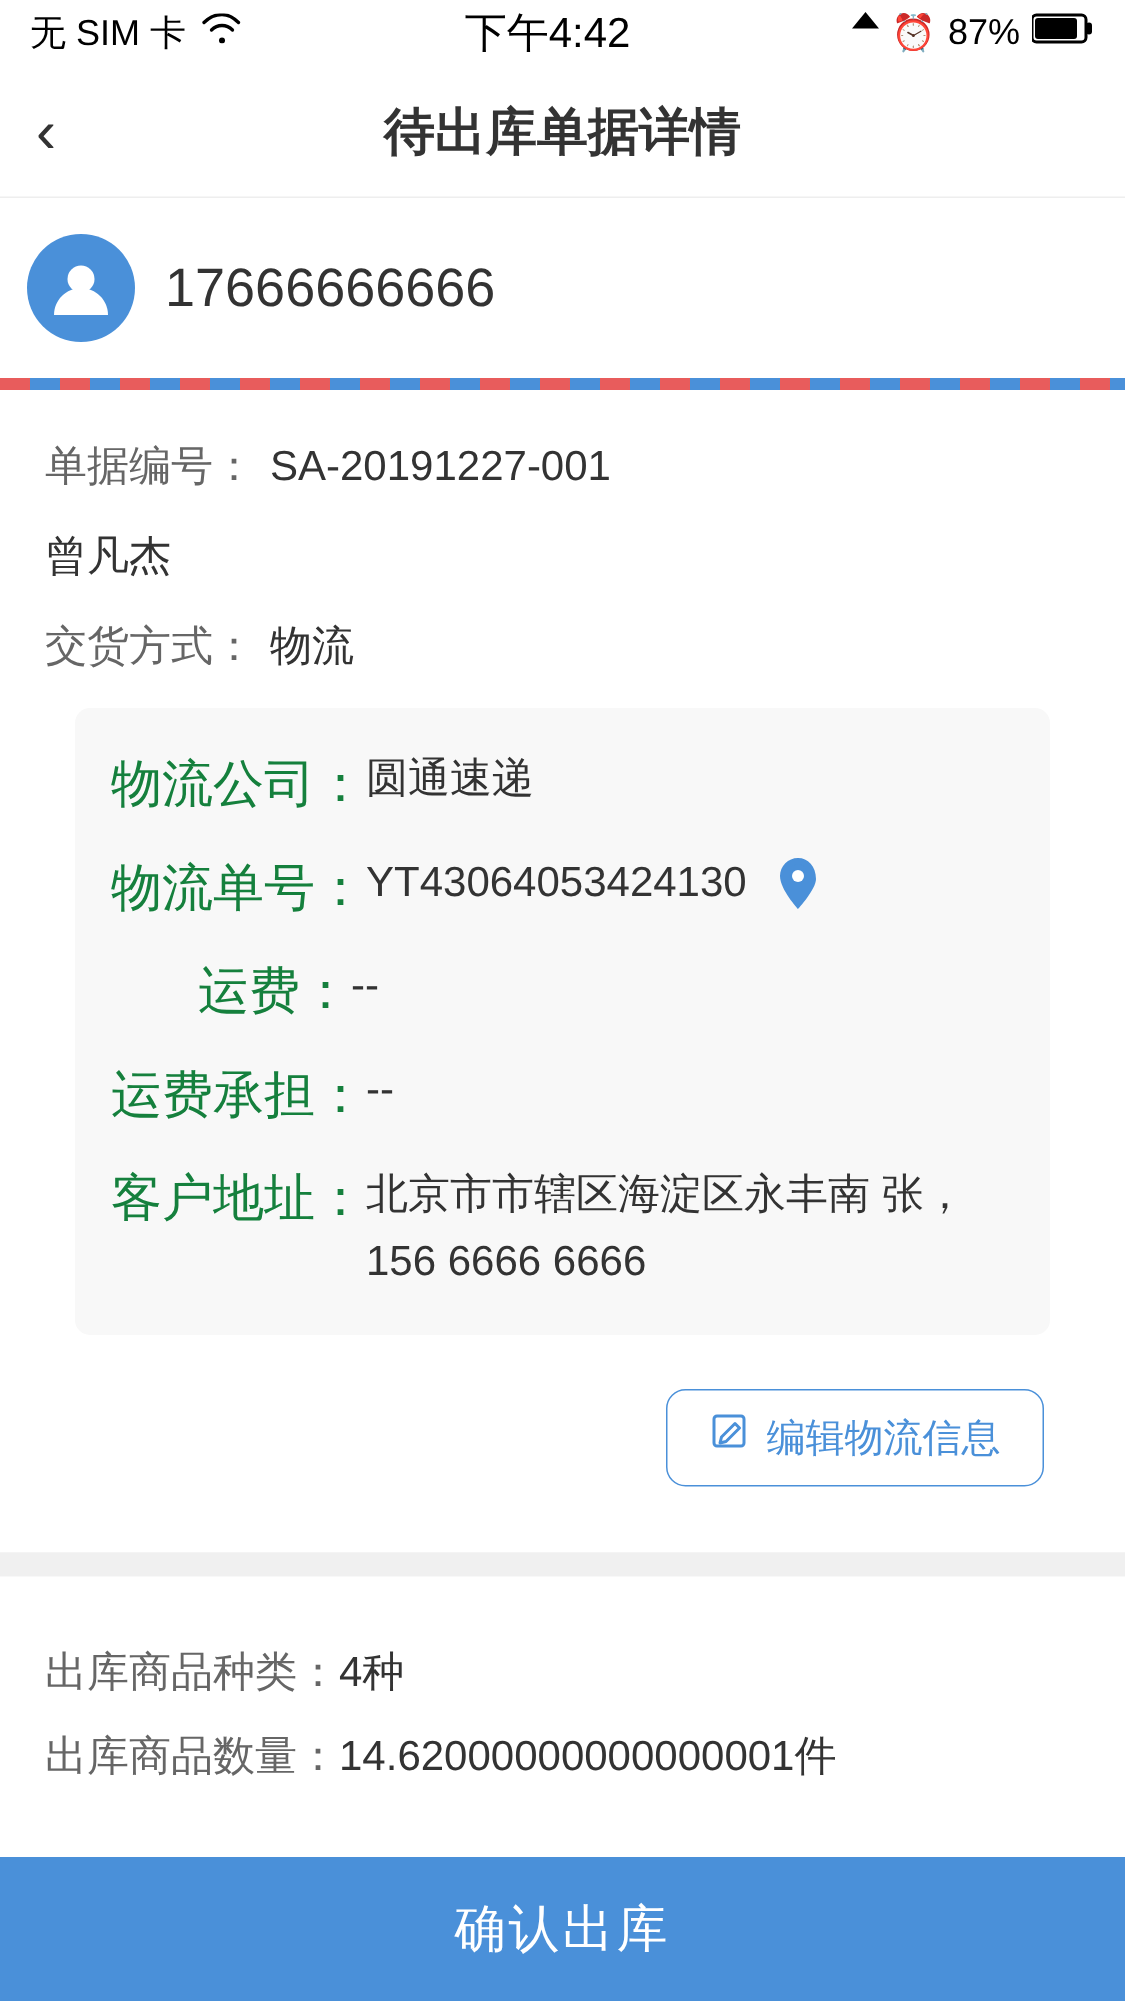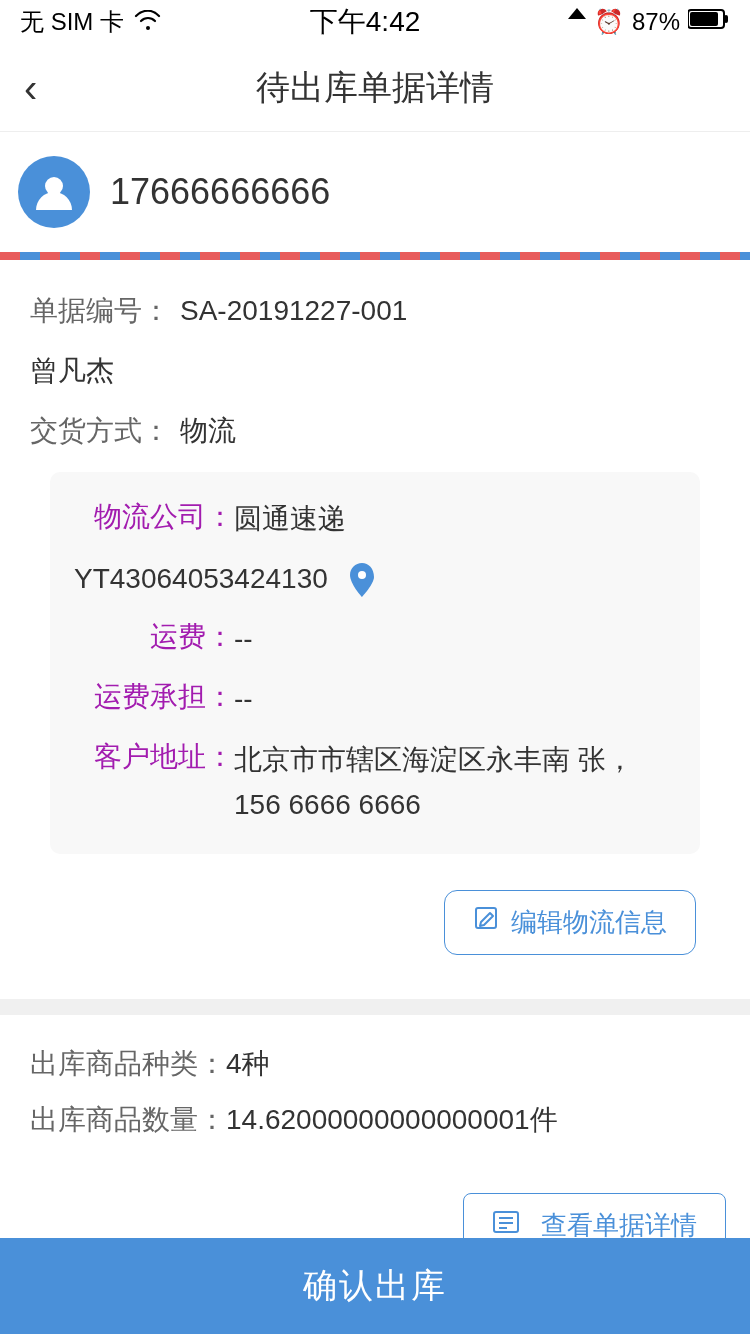--- a/index.html
+++ b/index.html
@@ -41,21 +41,21 @@
     .nav-back {
       position: absolute;
       left: 24px;
       font-size: 40px;
       color: #333;
       cursor: pointer;
       line-height: 1;
     }
     .nav-title {
       font-size: 34px;
-      font-weight: 400;
+      font-weight: 700;
       color: #333;
     }
 
     
     .customer-header {
       background: #fff;
       padding: 24px 18px;
       display: flex;
       align-items: center;
       gap: 20px;
@@ -122,26 +122,25 @@
       padding: 26px 24px;
     }
     .logistics-row {
       display: flex;
       align-items: flex-start;
       margin-bottom: 18px;
       line-height: 1.5;
     }
     .logistics-row:last-child { margin-bottom: 0; }
     .logistics-label {
-      color: #a21caf;
-      font-size: 28px;
+      color: #15803d;
+      font-size: 34px;
       min-width: 160px;
       text-align: right;
       flex-shrink: 0;
-      font-family: Liberation Mono, monospace;
     }
     .logistics-value {
       color: #333;
       font-size: 28px;
       flex: 1;
       display: flex;
       align-items: center;
       gap: 14px;
     }
     .location-icon {
@@ -175,21 +174,21 @@
 
     
     .section-separator {
       height: 16px;
       background: #f0f0f0;
     }
 
     
     .product-section {
       background: #fff;
-      padding: 30px 30px 20px;
+      padding: 45px 30px 20px;
     }
     .product-row {
       display: flex;
       align-items: center;
       margin-bottom: 18px;
     }
     .product-label {
       color: #666;
       font-size: 28px;
       min-width: 190px;
@@ -310,20 +309,21 @@
     <span class="info-label">交货方式：</span>
     <span class="info-value">物流</span>
   </div>
 
   <div class="logistics-card">
     <div class="logistics-row">
       <span class="logistics-label">物流公司：</span>
       <span class="logistics-value">圆通速递</span>
     </div>
     <div class="logistics-row">
+      <span class="logistics-label">物流单号：</span>
       <span class="logistics-value">
         <span>YT43064053424130</span>
         <span class="location-icon">
           <svg width="36" height="36" viewBox="0 0 36 36">
             <circle cx="18" cy="15" r="10" fill="#4a90d9"></circle>
             <path d="M18 2C11.4 2 6 7.4 6 14c0 9 12 22 12 22s12-13 12-20C30 7.4 24.6 2 18 2zm0 16a6 6 0 110-12 6 6 0 010 12z" fill="#4a90d9"></path>
             <circle cx="18" cy="14" r="4" fill="#fff"></circle>
           </svg>
         </span>
       </span>

